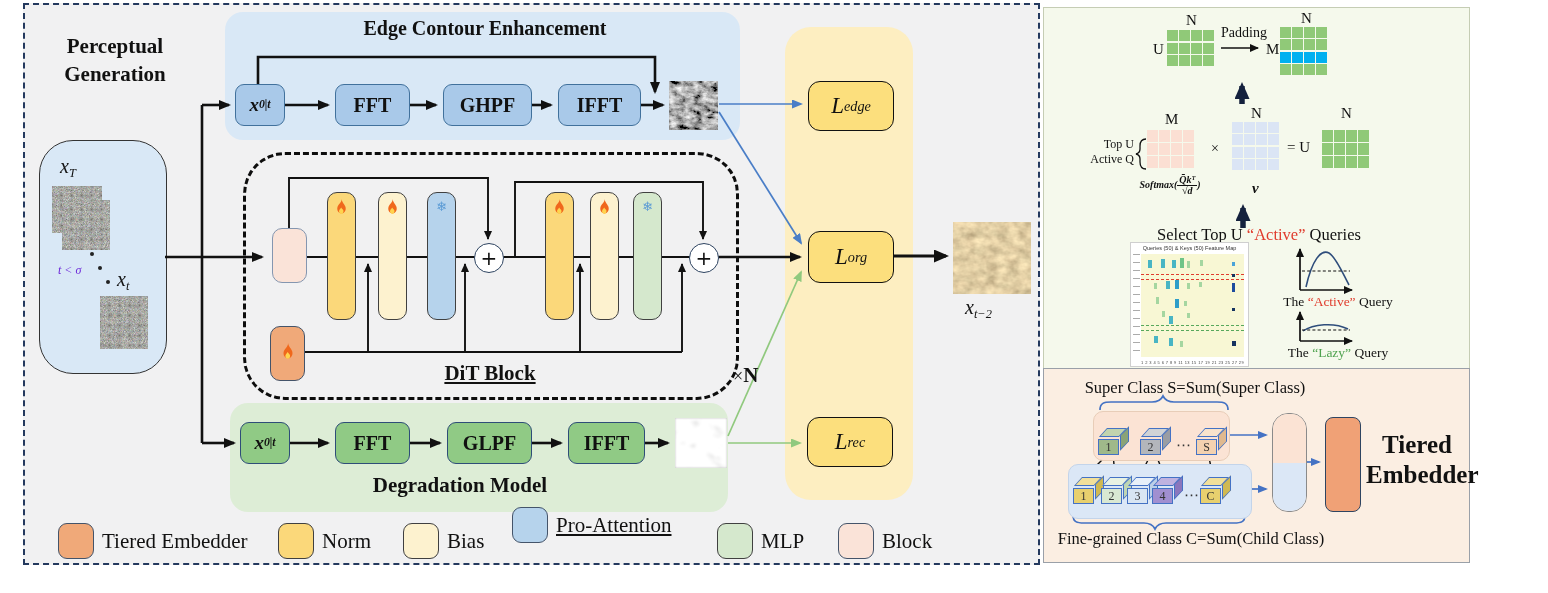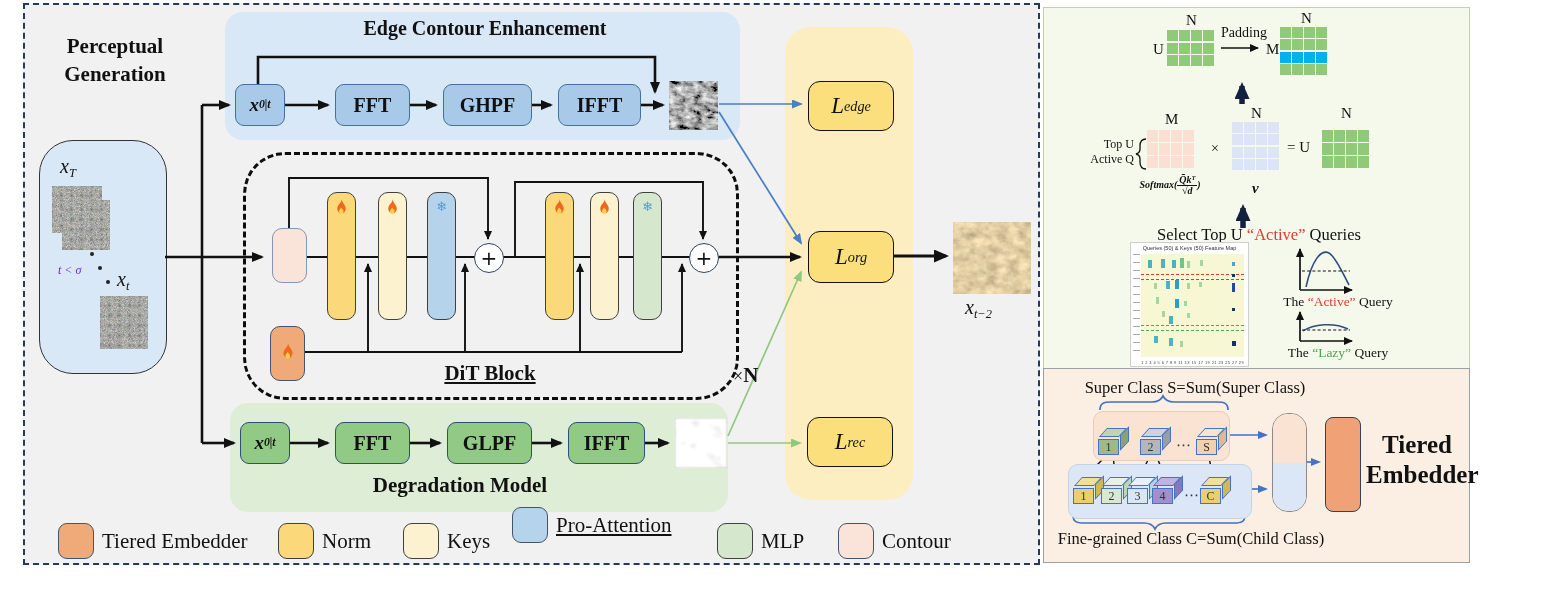--- a/index.html
+++ b/index.html
@@ -330,33 +330,33 @@
   <div class="legend-row" style="left:58px;top:523px;">
     <div class="sw" style="background:#f0a979;border:1.6px solid #44546a;"></div>
     <div class="legend-label">Tiered Embedder</div>
   </div>
   <div class="legend-row" style="left:278px;top:523px;">
     <div class="sw" style="background:#fbd87a;border:1.6px solid #404040;"></div>
     <div class="legend-label">Norm</div>
   </div>
   <div class="legend-row" style="left:403px;top:523px;">
     <div class="sw" style="background:#fdf2cf;border:1.6px solid #404040;"></div>
-    <div class="legend-label">Keys</div>
+    <div class="legend-label">Bias</div>
   </div>
   <div class="legend-row" style="left:512px;top:507px;text-decoration:underline;">
     <div class="sw" style="background:#b6d3ec;border:1.6px solid #44546a;"></div>
     <div class="legend-label">Pro-Attention</div>
   </div>
   <div class="legend-row" style="left:717px;top:523px;">
     <div class="sw" style="background:#d5e8cd;border:1.6px solid #404040;"></div>
     <div class="legend-label">MLP</div>
   </div>
   <div class="legend-row" style="left:838px;top:523px;">
     <div class="sw" style="background:#fae3d8;border:1.6px solid #44546a;"></div>
-    <div class="legend-label">Contour</div>
+    <div class="legend-label">Block</div>
   </div>
 
 
   <div class="abs serif-sm" style="left:1186px;top:12px;">N</div>
   <div class="abs serif-sm" style="left:1153px;top:41px;">U</div>
   <div class="grid" style="left:1167px;top:30px;width:47px;height:36px;grid-template-columns:repeat(4,1fr);grid-template-rows:repeat(3,1fr);">
       <div class="cell"></div>
       <div class="cell"></div>
       <div class="cell"></div>
       <div class="cell"></div>

